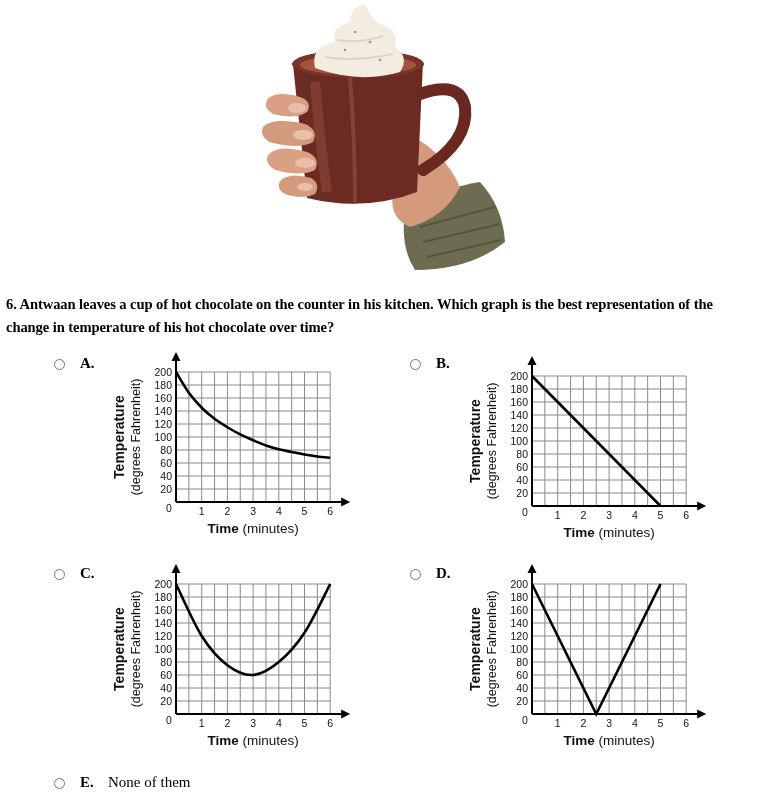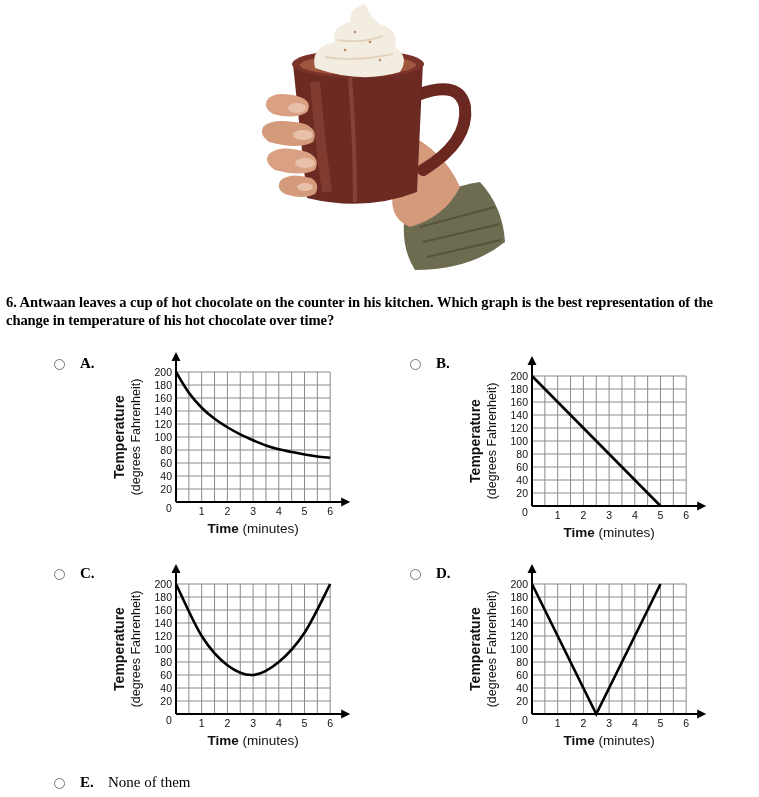--- a/index.html
+++ b/index.html
@@ -1,18 +1,18 @@
 <!DOCTYPE html>
 <html><head>
 <meta charset="utf-8">
 <style>
   html, body { margin:0; padding:0; background:#ffffff; }
   body { width:759px; height:797px; position:relative; overflow:hidden; font-family:"Liberation Serif", serif; color:#000; }
   .illus { position:absolute; left:255px; top:2px; width:260px; height:272px; }
-  .question { position:absolute; left:6px; top:293px; width:752px; font-family:"Liberation Serif", serif; font-weight:bold; font-size:14.6px; line-height:18px; letter-spacing:-0.1px; }
+  .question { position:absolute; left:6px; top:293px; width:752px; font-family:"Liberation Serif", serif; font-weight:bold; font-size:14.6px; line-height:23px; letter-spacing:-0.1px; }
   .option { position:absolute; }
   .radio { position:absolute; width:11px; height:11px; border:1px solid #777; border-radius:50%; background:#fff; box-sizing:border-box; top:2px; left:0; cursor:pointer; }
   .opt-letter { position:absolute; left:26px; top:-2px; font-family:"Liberation Serif", serif; font-weight:bold; font-size:15px; }
   .opt-text { position:absolute; left:54px; top:-2px; font-family:"Liberation Serif", serif; font-size:15px; white-space:nowrap; }
   .chart { position:absolute; }
   svg text { font-family:"Liberation Sans", sans-serif; }
 </style>
 </head>
 <body>
 

